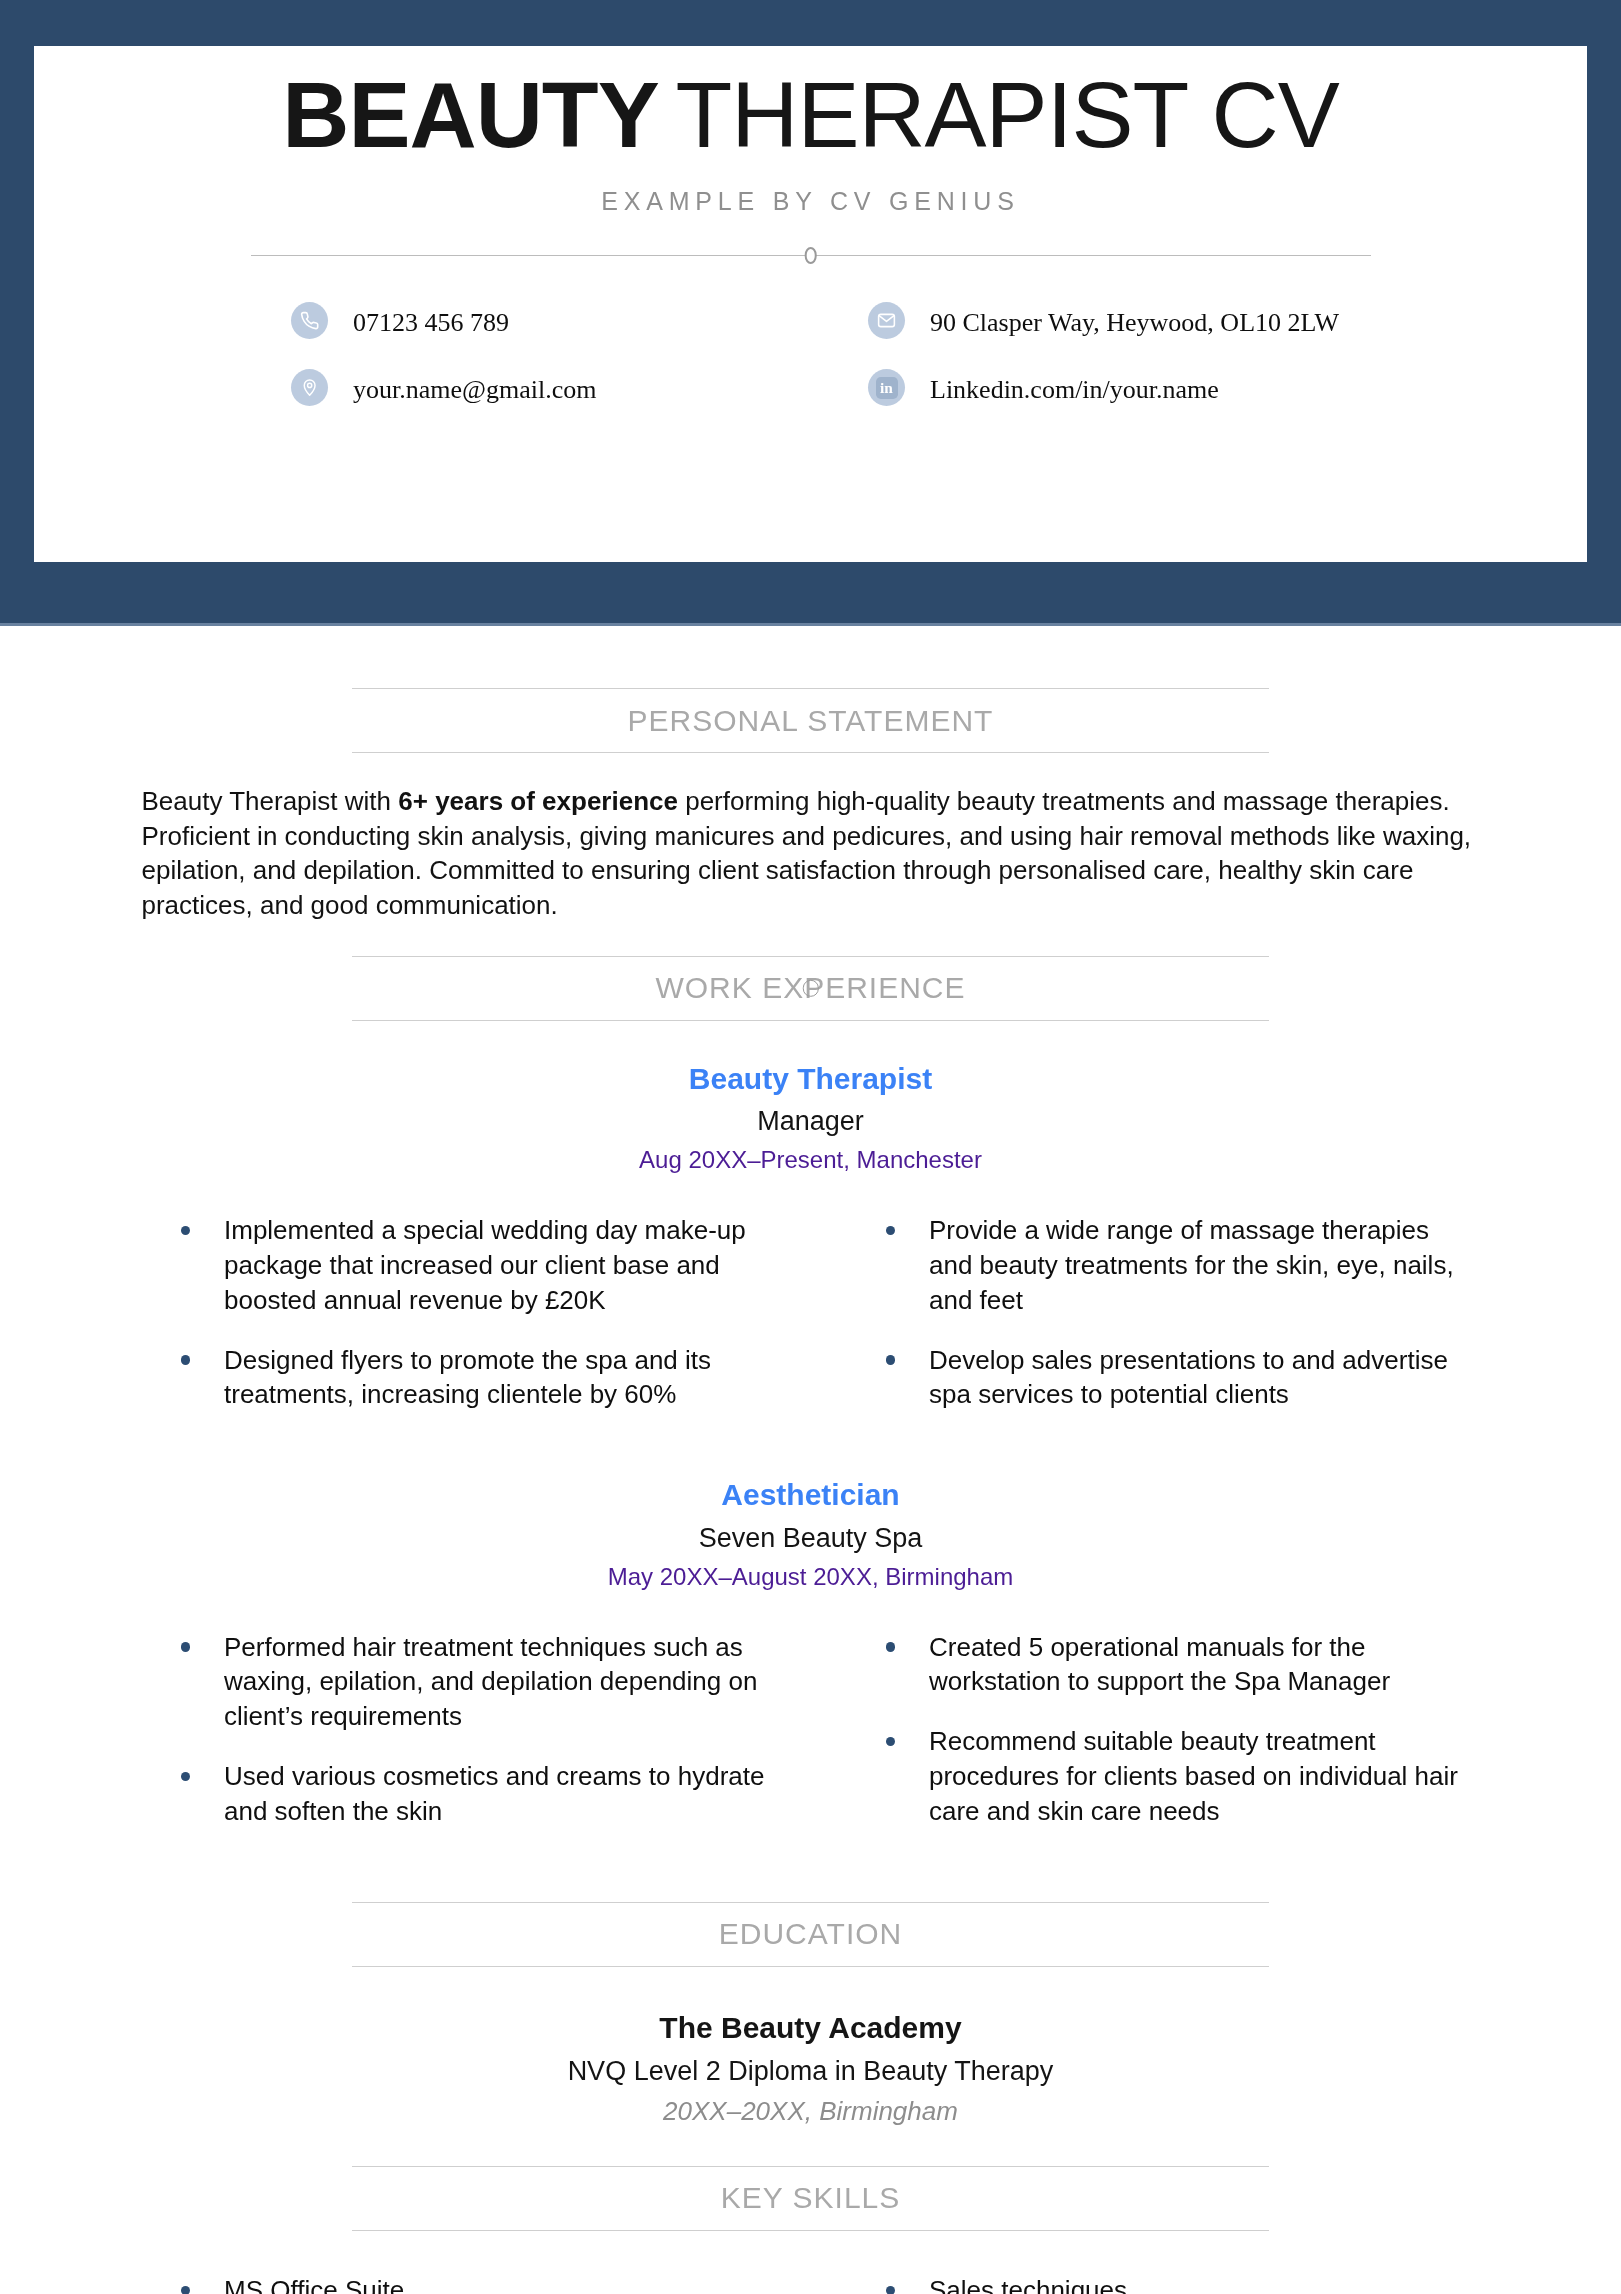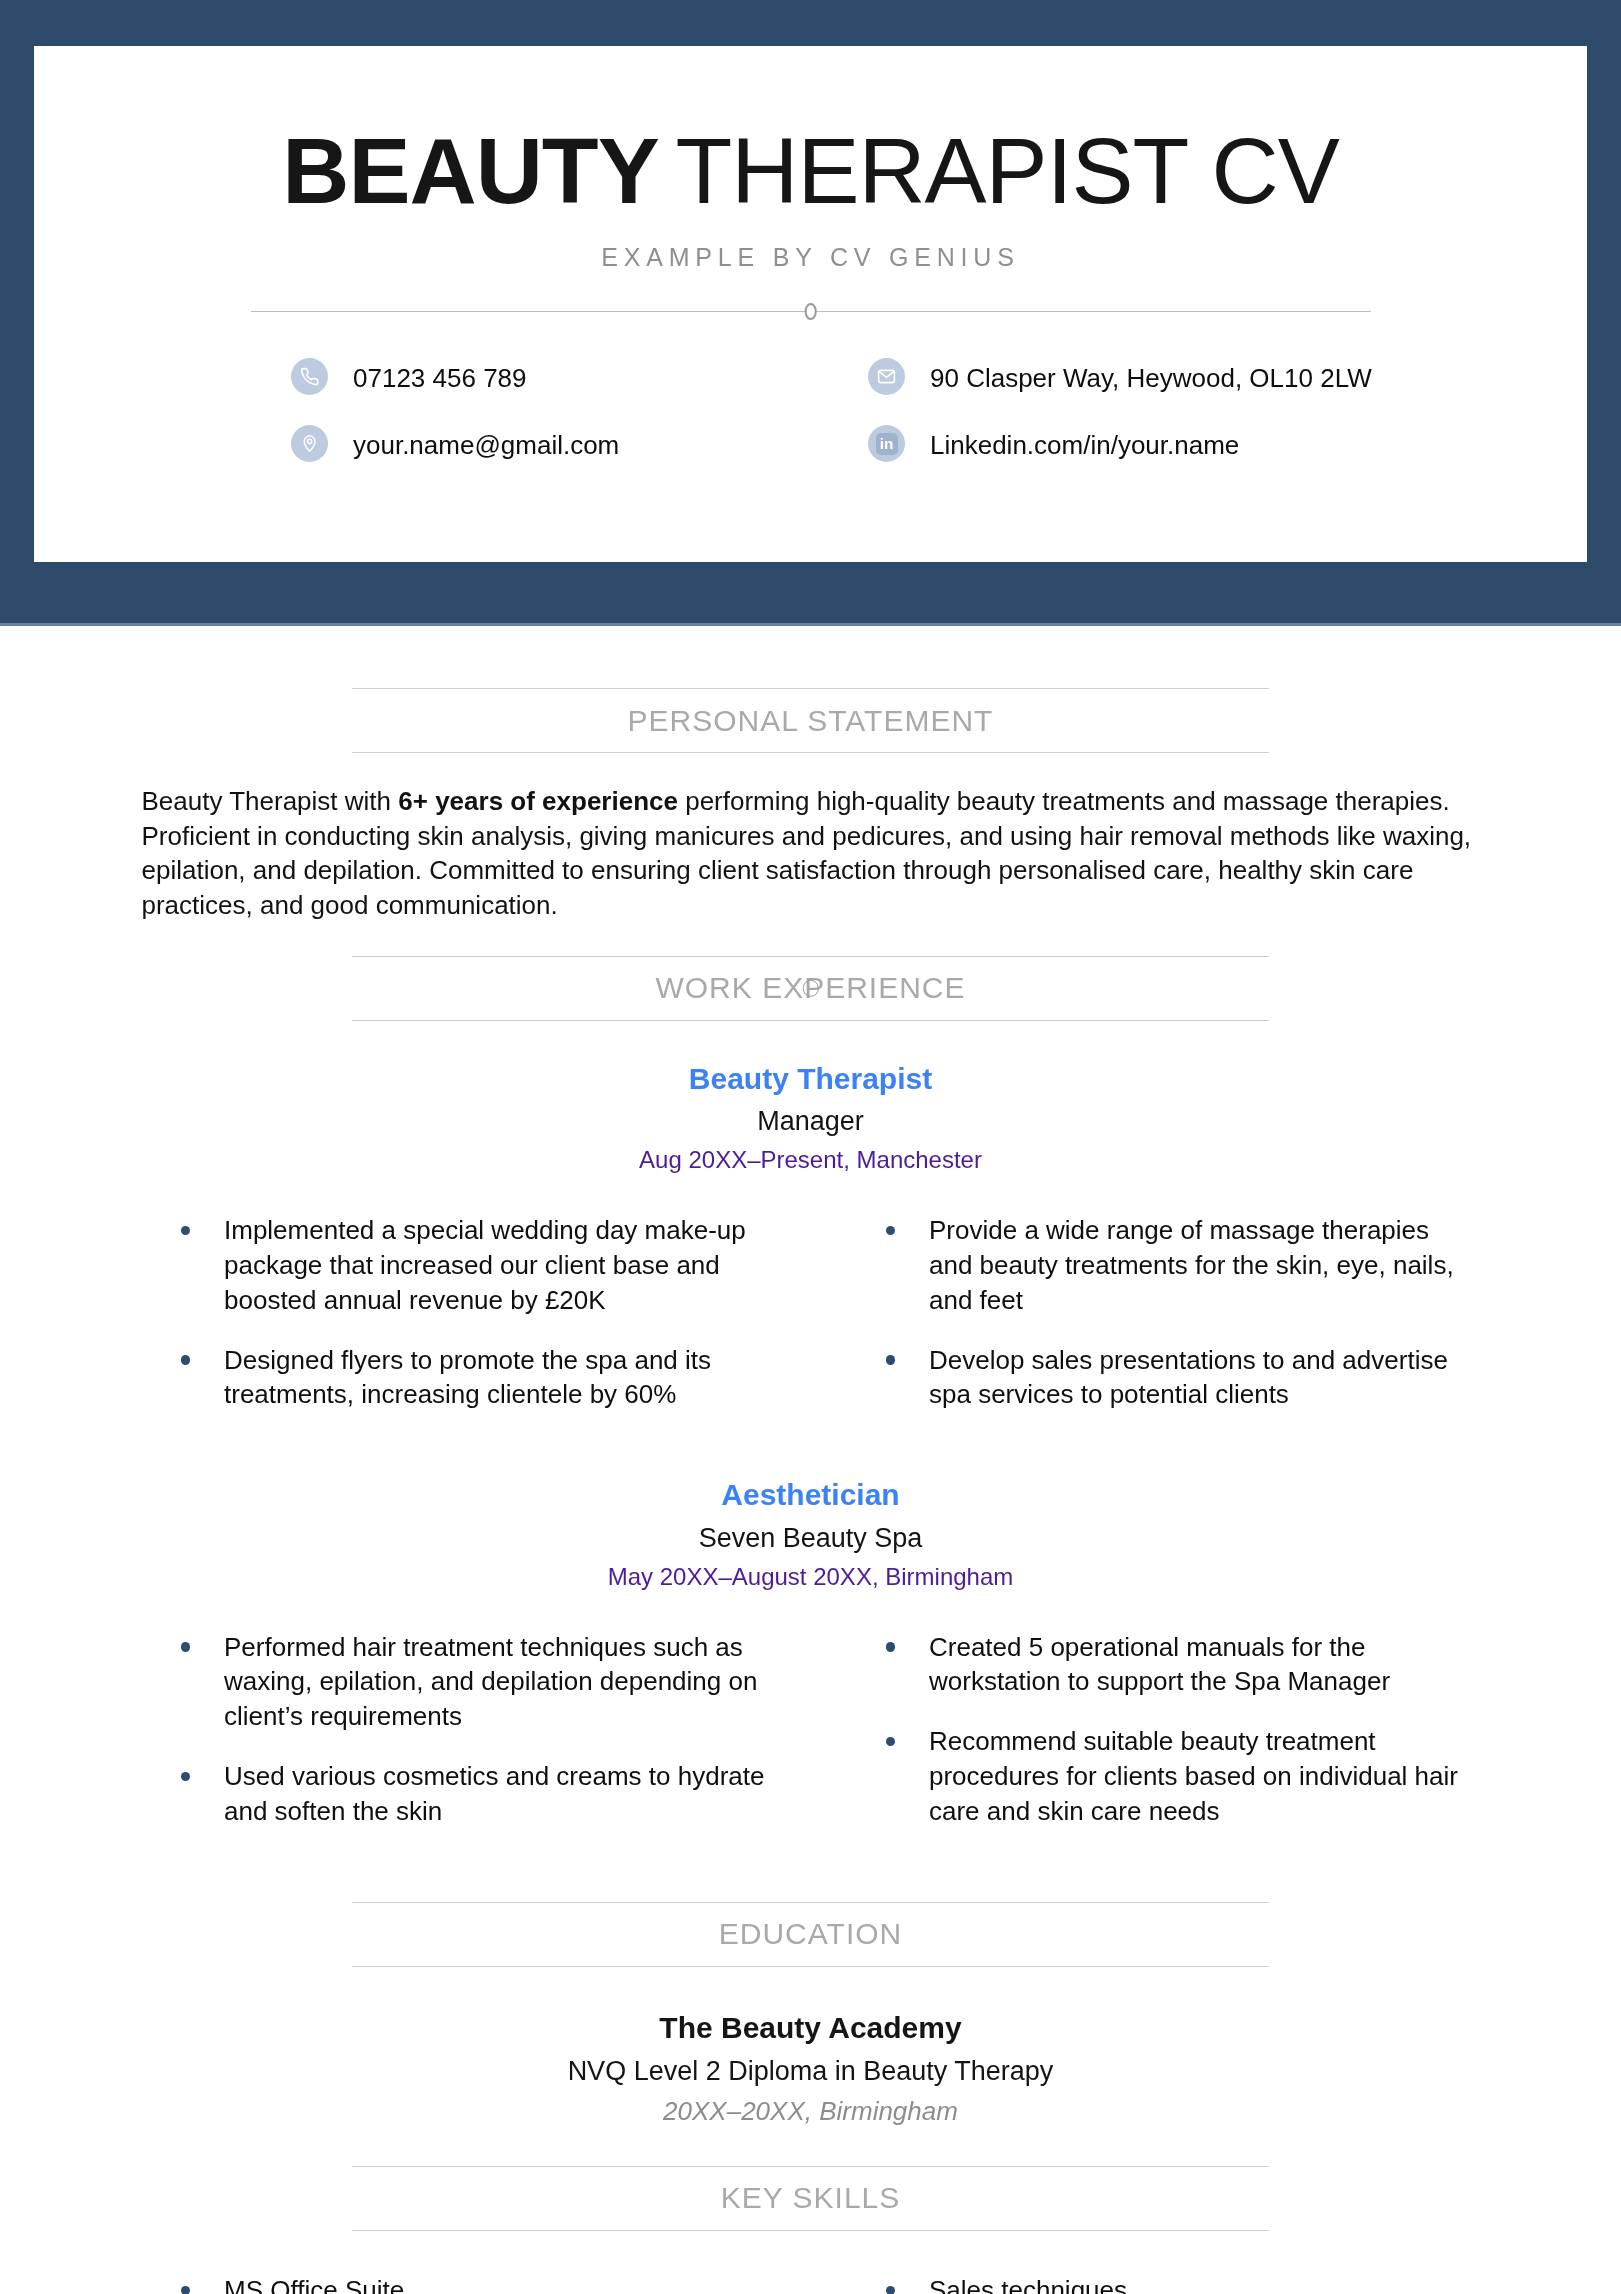--- a/index.html
+++ b/index.html
@@ -10,42 +10,42 @@
     background:#ffffff; overflow:hidden; color:#111;
   }
 
   
   .hero {
     position:relative; width:100%; height:626px;
     background:#2d4a6b; border-bottom:3.9px solid #68819f;
   }
   .hero-card {
     position:absolute; left:34px; right:34px; top:46px; bottom:61px;
-    background:#ffffff; text-align:center; padding-top:56px;
+    background:#ffffff; text-align:center; 
   }
   .cv-title { font-size:93px; line-height:1.5; color:#161616; letter-spacing:-1px; white-space:nowrap; }
   .cv-title .t-bold { font-weight:bold; }
   .cv-title .t-light { font-weight:normal; margin-left:0.18em; }
   .cv-subtitle {
     margin-top:1.9px; font-size:25px; letter-spacing:5.8px; color:#8f8f8f; font-weight:normal;
   }
   .hero-divider {
     position:relative; width:1120px; margin:39px auto 0; height:0;
     border-top:1.9px solid #bcbcbc;
   }
   .hero-divider .dot {
     position:absolute; left:50%; top:0; transform:translate(-50%,-55%);
     width:12.6px; height:16.4px; background:#ffffff;
     border:2.9px solid #9a9a9a; border-radius:50%;
   }
 
   
   .contact {
     margin-top:46px; display:grid; grid-template-columns:577px 579px;
-    justify-content:start; padding-left:257px; row-gap:29px; text-align:left;
+    justify-content:start; padding-left:257px; row-gap:29px; text-align:left;font-family:Liberation Serif, serif;
   }
   .contact-item { display:flex; align-items:flex-start; gap:25px; font-size:26px; color:#0e0e0e; }
   .contact-item .txt { padding-top:3.9px; line-height:1.3; }
   .contact-icon {
     flex:none; width:37px; height:37px; border-radius:50%;
     background:#bccbdf; display:flex; align-items:center; justify-content:center;
   }
   .contact-icon svg { display:block; }
   .addr-txt { max-width:454px; }
   .li-badge {

